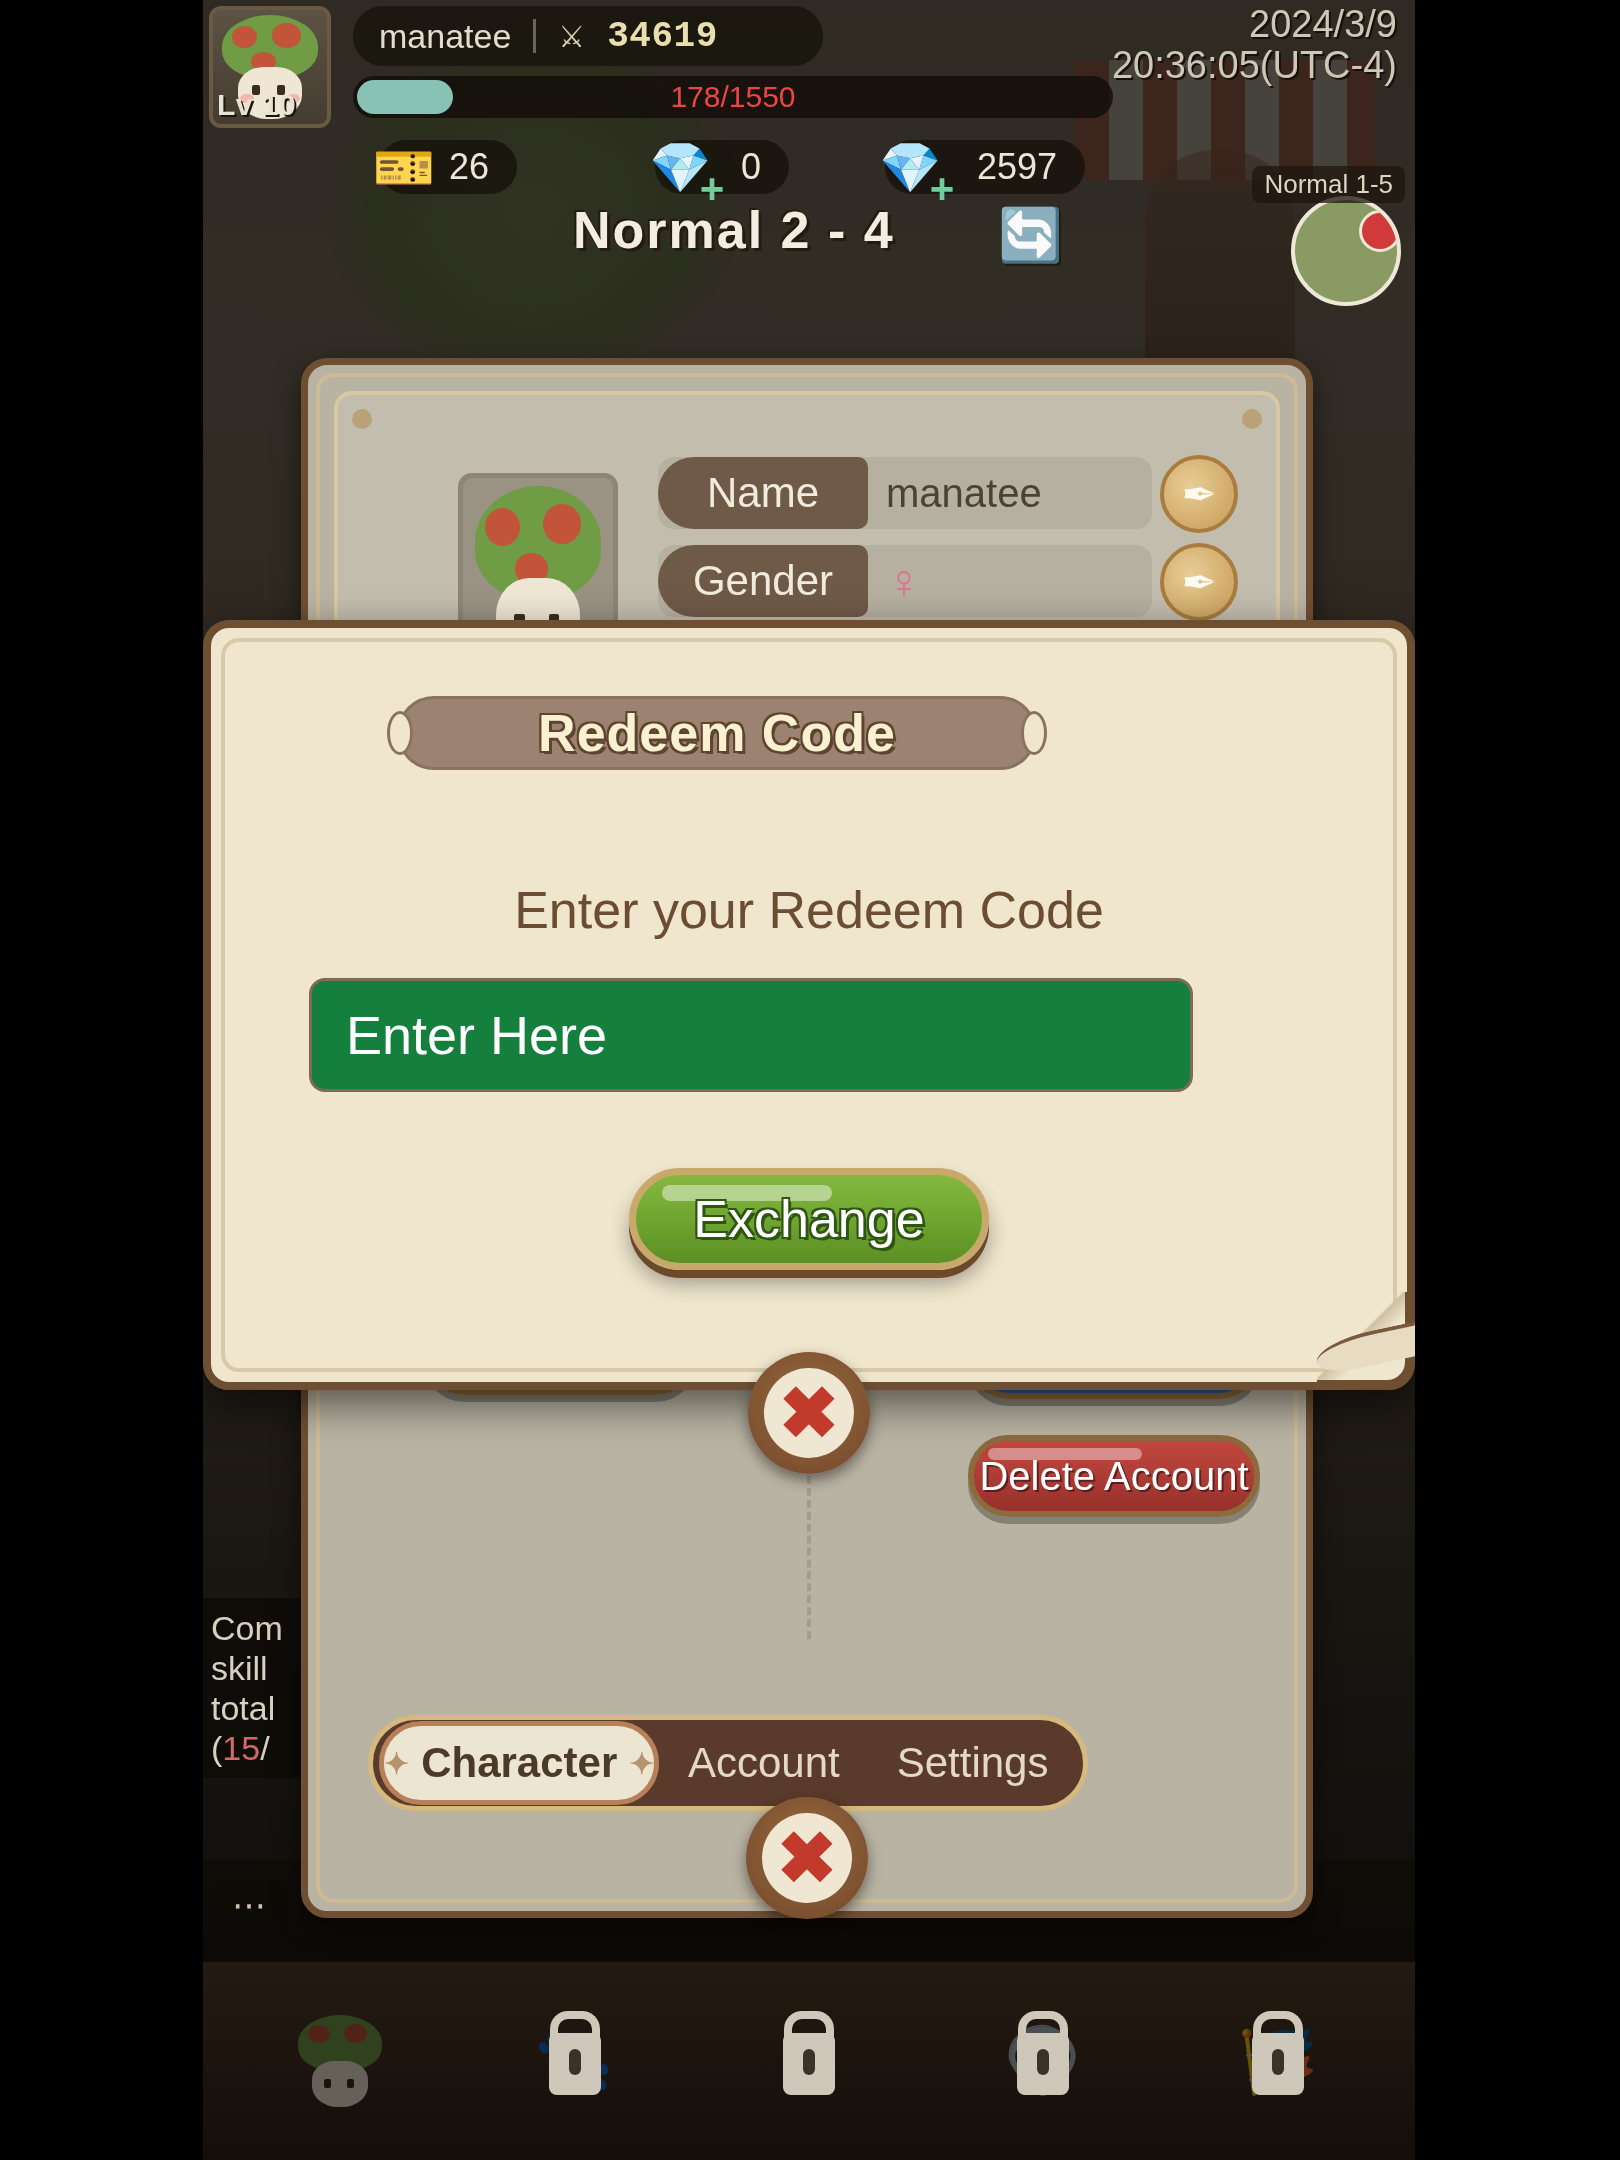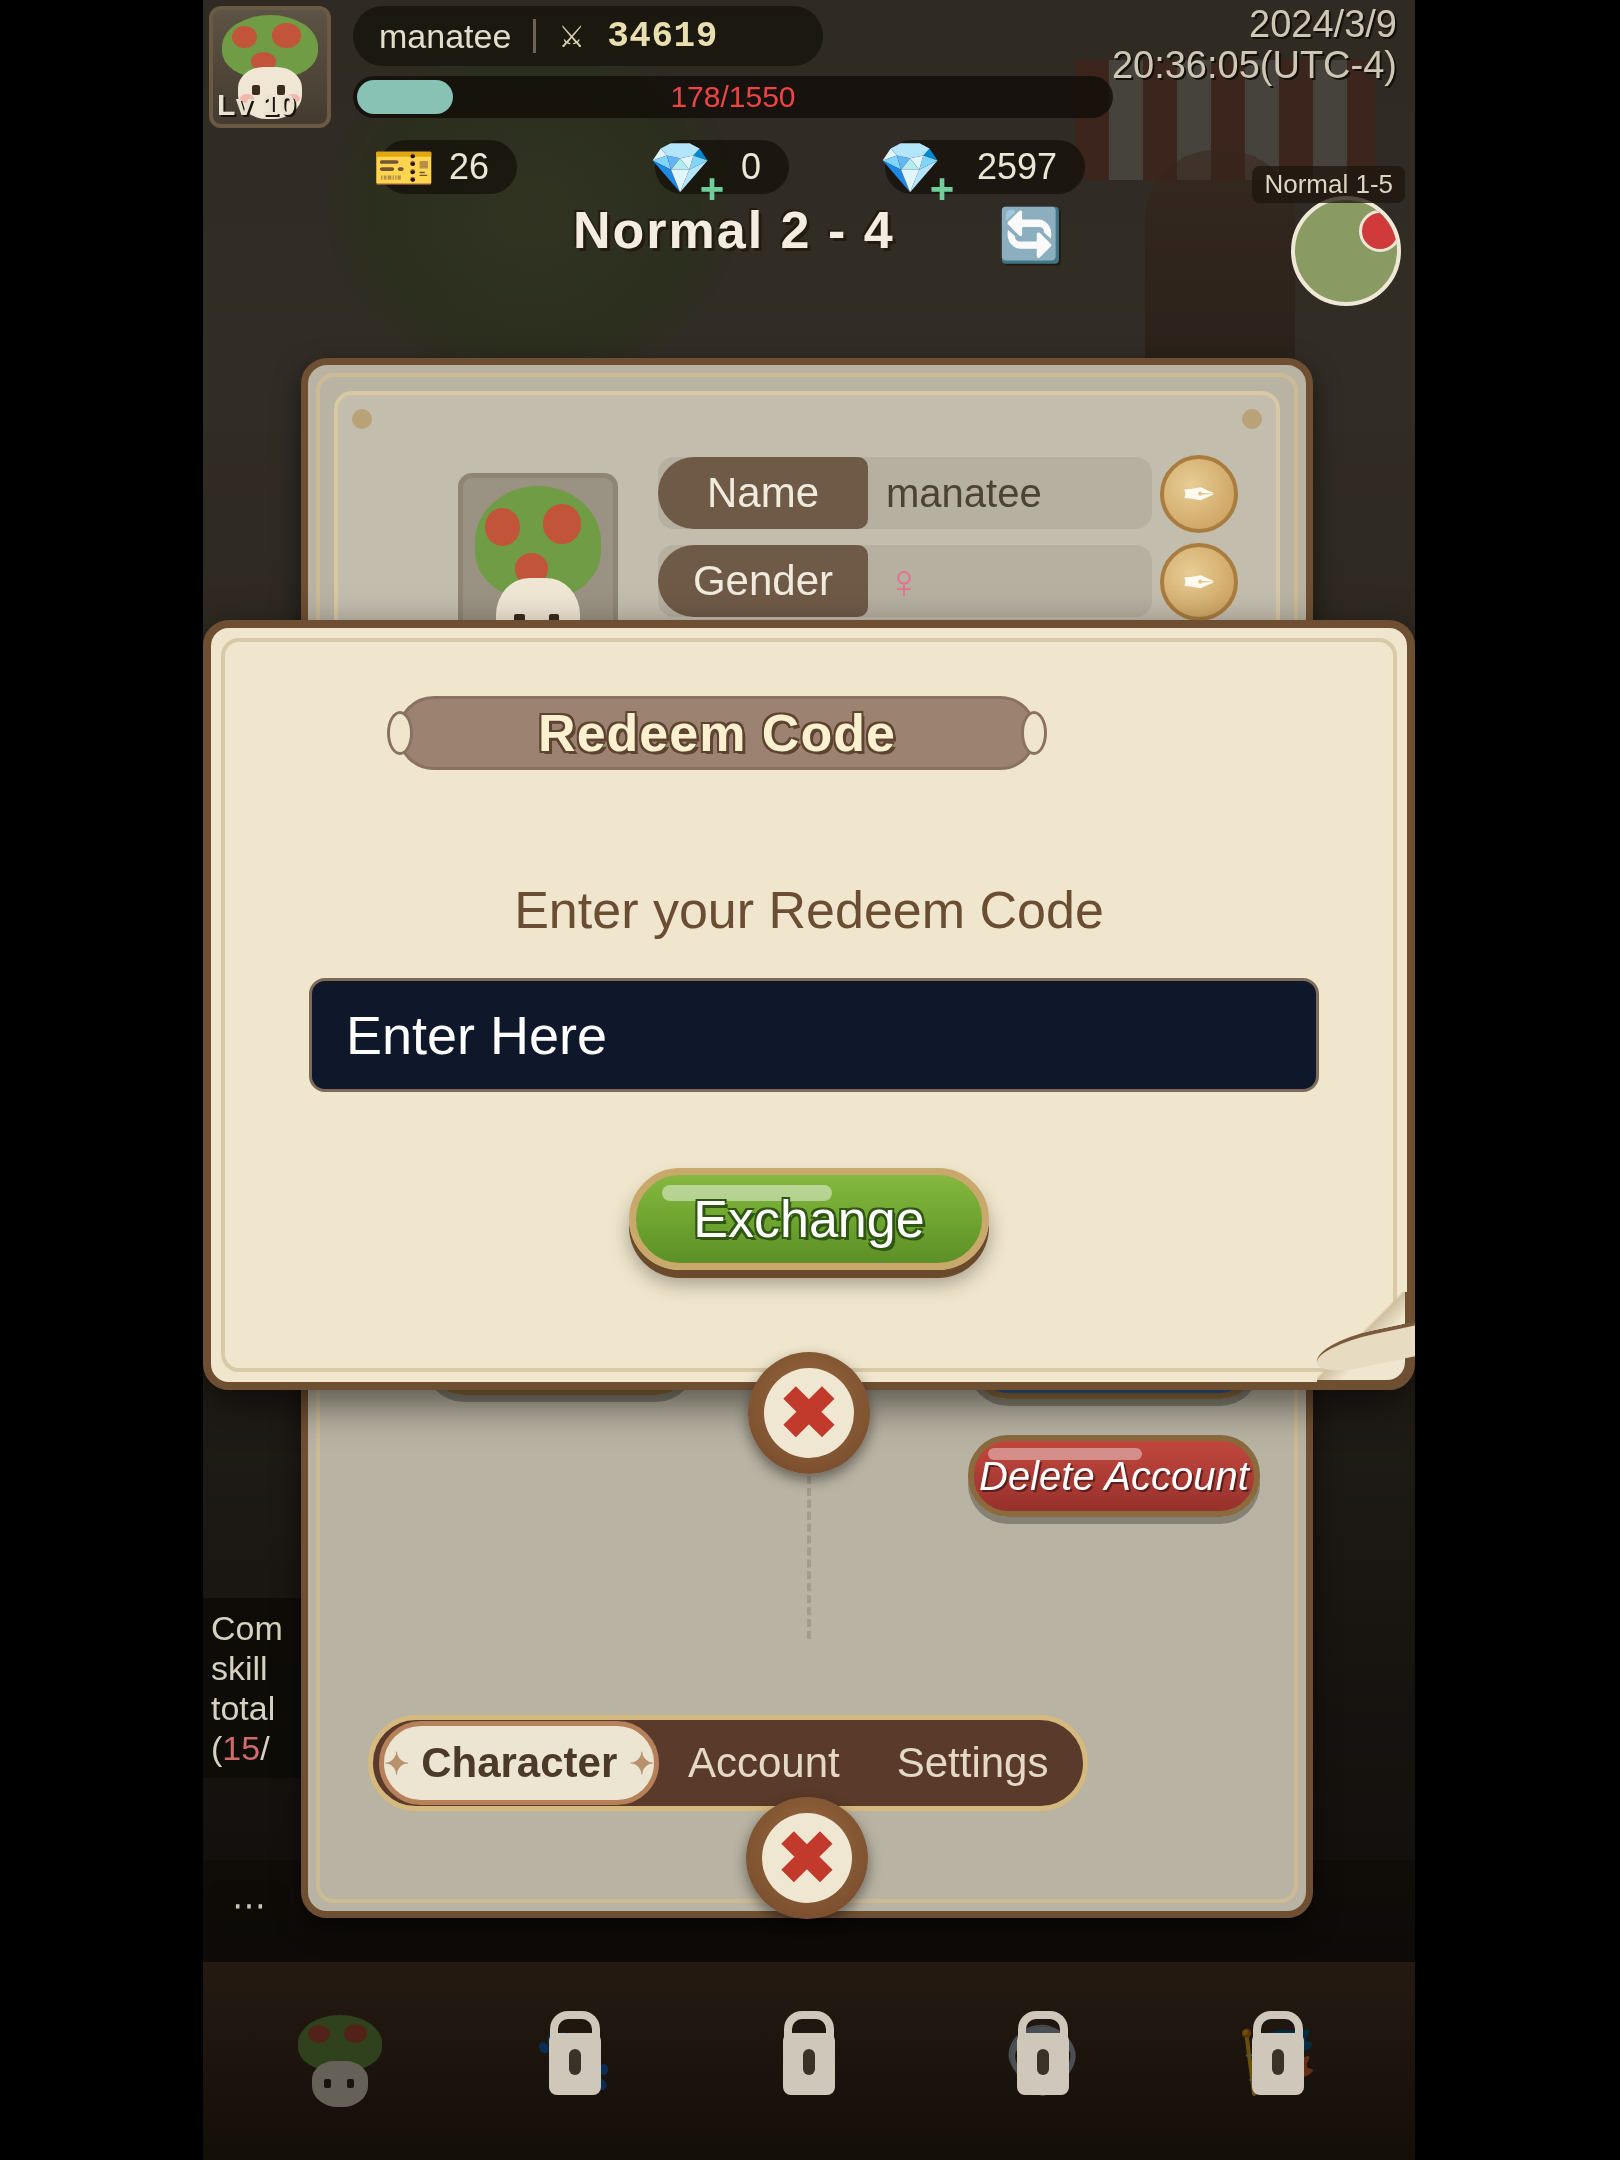--- a/index.html
+++ b/index.html
@@ -181,21 +181,21 @@
   }
 
   .app-area { position:absolute; left:26px; top:930px; right:26px; height:368px; }
   .app-divider {
     position:absolute; left:50%; top:14px; width:0; height:330px;
     border-left:4px dashed #a39b8c;
   }
   .gbtn {
     position:relative; border-radius:40px; font-size:40px; color:#fff;
     text-shadow:2px 2px 0 rgba(0,0,0,.45); display:flex; align-items:center; justify-content:center;
-    border:6px solid; box-shadow:0 7px 0 rgba(0,0,0,.28);font-style:italic;
+    border:6px solid; box-shadow:0 7px 0 rgba(0,0,0,.28);
   }
   .gbtn::after {
     content:""; position:absolute; left:14px; top:7px; right:40%; height:12px;
     border-radius:8px; background:rgba(255,255,255,.40);
   }
   .gbtn.green { background:linear-gradient(180deg,#7bb03d,#548a28); border-color:#8b6a3d; }
   .gbtn.blue  { background:linear-gradient(180deg,#4b7bb5,#2f5b92); border-color:#8b6a3d; }
   .gbtn.red   { background:linear-gradient(180deg,#c2483f,#97302b); border-color:#8b6a3d; }
 
   .btn-appearance { position:absolute; left:90px; top:18px; width:272px; height:82px; }
@@ -301,22 +301,22 @@
     font-size:52px; font-weight:bold; color:#fbf0cf;
     text-shadow:3px 3px 0 #5d4330, -2px -2px 0 #5d4330, 2px -2px 0 #5d4330, -2px 2px 0 #5d4330;
     letter-spacing:1px; position:relative; z-index:2;
   }
 
   .redeem-prompt {
     position:absolute; left:0; top:252px; width:100%; text-align:center;
     font-size:52px; color:#6b4d33;
   }
   .redeem-input {
-    position:absolute; left:98px; top:350px; width:1010px; height:114px;
-    background:#0f172a; border:3px solid #7d6a59; border-radius:16px;
+    position:absolute; left:98px; top:350px; width:884px; height:114px;
+    background:#15803d; border:3px solid #7d6a59; border-radius:16px;
     display:flex; align-items:center; padding:0 34px;
   }
   .redeem-input .ph { font-size:54px; color:#ffffff; }
 
   .exchange-btn {
     position:absolute; left:calc(50% - 180px); top:540px; width:360px; height:102px;
     border-radius:52px; border:7px solid #c9a86c;
     background:linear-gradient(180deg,#84b83f 0%,#6da32f 55%,#5c8f26 100%);
     box-shadow:0 8px 0 #6b4a2c, 0 14px 20px rgba(0,0,0,.32);
     display:flex; align-items:center; justify-content:center;

